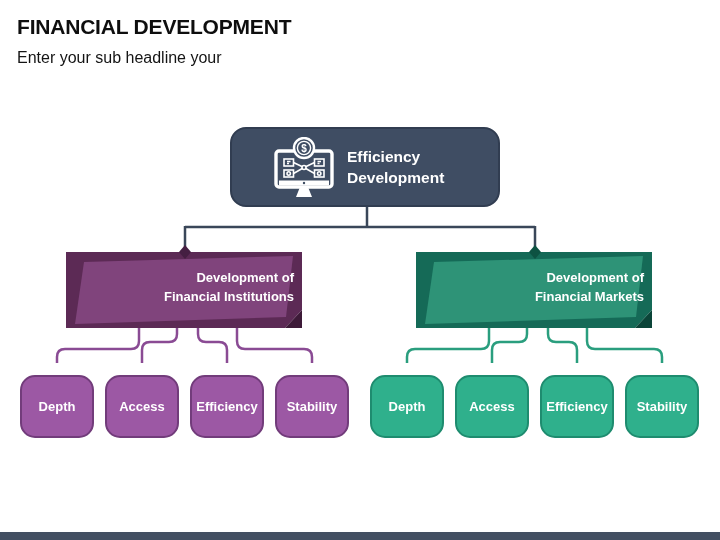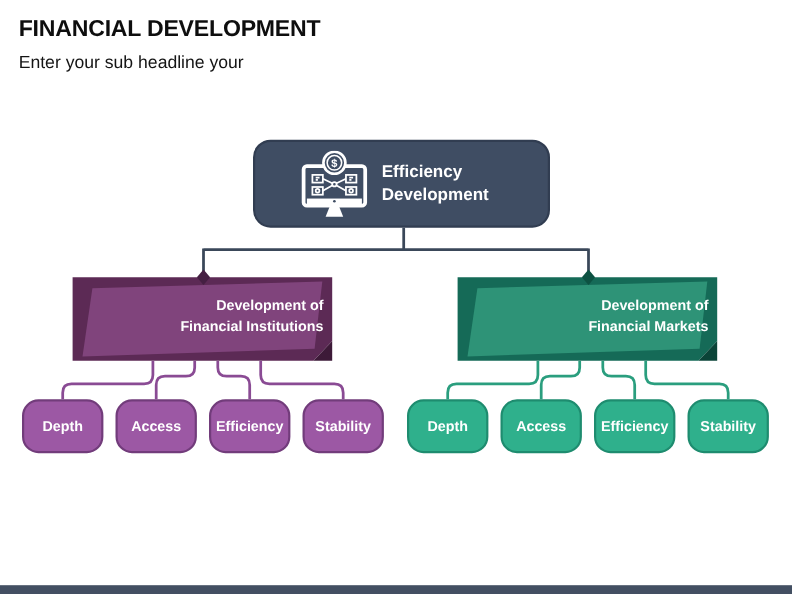--- a/index.html
+++ b/index.html
@@ -24,21 +24,21 @@
   .rootlabel{
     position:absolute;left:115px;top:50%;transform:translateY(-50%);
     color:#fff;font-size:15.5px;font-weight:700;line-height:1.38;white-space:pre-line;
   }
   .branchlabel{
     position:absolute;width:220px;text-align:right;color:#fff;
     font-size:13px;font-weight:700;line-height:1.45;white-space:pre-line;
     pointer-events:none;
   }
   .child{
-    position:absolute;top:363px;width:74px;height:49px;box-sizing:border-box;
+    position:absolute;top:375px;width:74px;height:63px;box-sizing:border-box;
     border-radius:15px;display:flex;align-items:center;justify-content:center;
     color:#fff;font-size:13px;font-weight:700;
   }
   .child.purple{background:#9C58A4;border:2px solid #723C7B;}
   .child.green{background:#2FB08C;border:2px solid #1E8C6F;}
   .footerbar{position:absolute;left:0;top:532px;width:720px;height:8px;background:#434F62;}
 </style>
 </head>
 <body>
 

